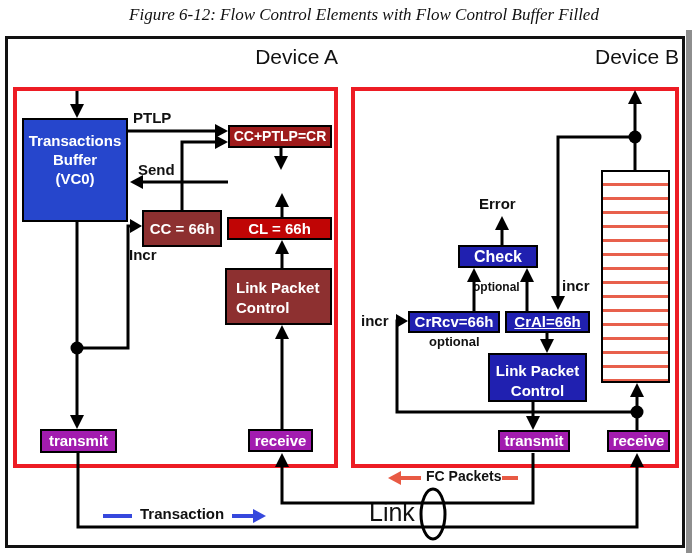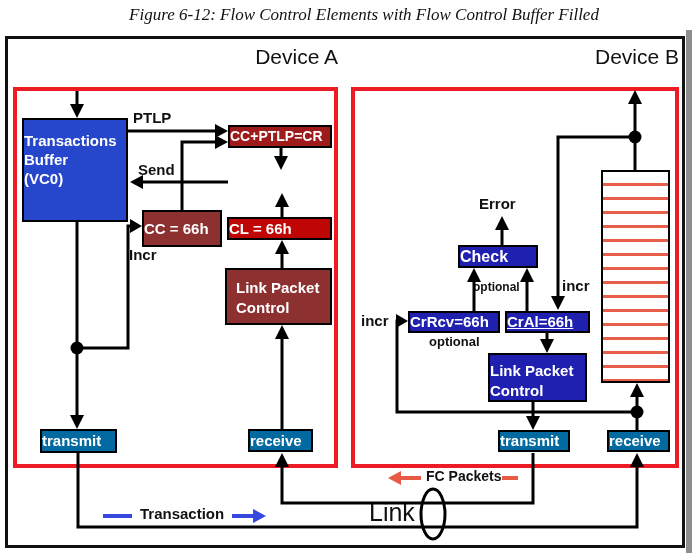--- a/index.html
+++ b/index.html
@@ -5,27 +5,27 @@
   html,body{margin:0;padding:0;background:#fff;}
   #stage{position:relative;width:692px;height:553px;background:#ffffff;overflow:hidden;
          font-family:"Liberation Sans",sans-serif;}
   .abs{position:absolute;box-sizing:border-box;}
   .title{left:0;top:5px;width:692px;text-align:center;font-family:"Liberation Serif",serif;
          font-style:italic;font-size:17px;color:#111;margin-left:18px;}
   .outer-box{left:5px;top:36px;width:680px;height:512px;border:3px solid #111;background:#fff;}
   .grey-edge{left:686px;top:30px;width:6px;height:523px;background:#8e8e8e;}
   .dev-label{top:45px;font-size:21px;color:#111;text-align:right;}
   .red-box{border:4px solid #ed1c24;top:87px;height:381px;}
-  .node{color:#fff;font-weight:bold;text-align:left;border:2px solid #000;}
+  .node{color:#fff;font-weight:bold;text-align:center;border:2px solid #000;}
   .blue{background:#2646cc;}
   .darkred{background:#9e1b1b;}
   .brightred{background:#c00505;}
   .maroon{background:#8d3030;}
   .dblue{background:#2020b0;}
-  .teal{background:#0369a1;border:2px solid #000;}
+  .teal{background:#a21caf;border:2px solid #000;}
   .lbl{color:#111;font-weight:bold;white-space:nowrap;}
   .fc-buffer{left:601px;top:170px;width:69px;height:213px;border:2px solid #000;
      background:repeating-linear-gradient(to bottom,#ffffff 0px,#ffffff 11px,#e8604c 11px,#e8604c 14px);}
   svg{position:absolute;left:0;top:0;pointer-events:none;}
   .ln{stroke:#000;stroke-width:3;fill:none;}
   .hd{fill:#000;stroke:none;}
   .fcln{stroke:#e85a44;stroke-width:4;fill:none;}
   .fchd{fill:#e85a44;stroke:none;}
   .trln{stroke:#3648dd;stroke-width:4;fill:none;}
   .trhd{fill:#3648dd;stroke:none;}

